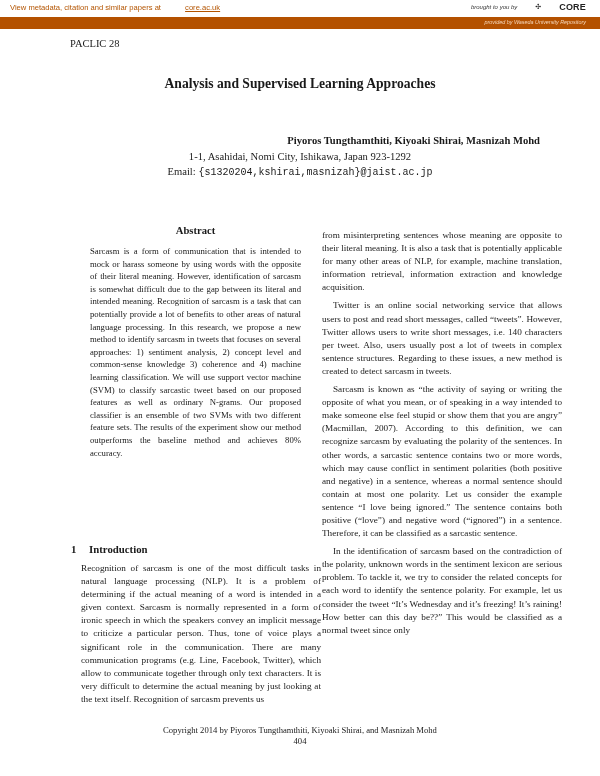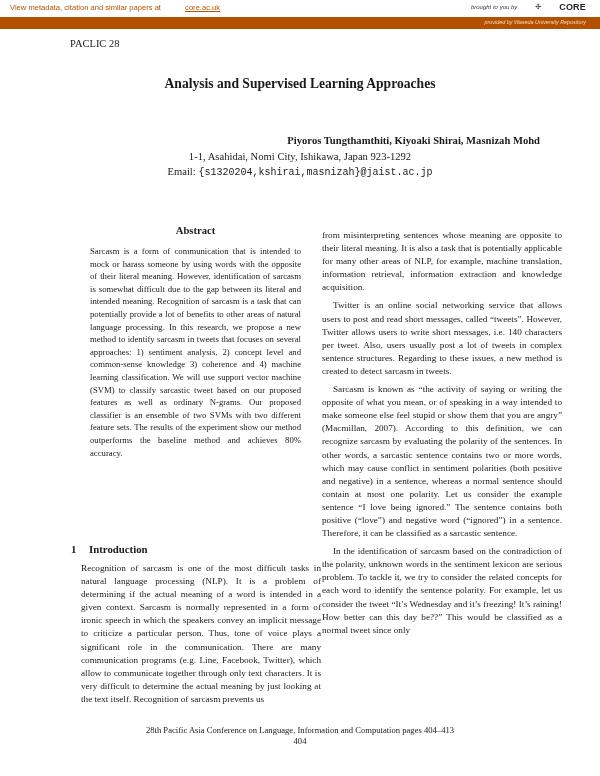--- a/index.html
+++ b/index.html
@@ -111,15 +111,15 @@
 <div class="col intro-left">Recognition of sarcasm is one of the most difficult tasks in natural language processing (NLP). It is a problem of determining if the actual meaning of a word is intended in a given context. Sarcasm is normally represented in a form of ironic speech in which the speakers convey an implicit message to criticize a particular person. Thus, tone of voice plays a significant role in the communication. There are many communication programs (e.g. Line, Facebook, Twitter), which allow to communicate together through only text characters. It is very difficult to determine the actual meaning by just looking at the text itself. Recognition of sarcasm prevents us</div>
 
 <div class="col right-col">
   <p class="first">from misinterpreting sentences whose meaning are opposite to their literal meaning. It is also a task that is potentially applicable for many other areas of NLP, for example, machine translation, information retrieval, information extraction and knowledge acquisition.</p>
   <p>Twitter is an online social networking service that allows users to post and read short messages, called “tweets”. However, Twitter allows users to write short messages, i.e. 140 characters per tweet. Also, users usually post a lot of tweets in complex sentence structures. Regarding to these issues, a new method is created to detect sarcasm in tweets.</p>
   <p>Sarcasm is known as “the activity of saying or writing the opposite of what you mean, or of speaking in a way intended to make someone else feel stupid or show them that you are angry” (Macmillan, 2007). According to this definition, we can recognize sarcasm by evaluating the polarity of the sentences. In other words, a sarcastic sentence contains two or more words, which may cause conflict in sentiment polarities (both positive and negative) in a sentence, whereas a normal sentence should contain at most one polarity. Let us consider the example sentence “I love being ignored.” The sentence contains both positive (“love”) and negative word (“ignored”) in a sentence. Therefore, it can be classified as a sarcastic sentence.</p>
   <p>In the identification of sarcasm based on the contradiction of the polarity, unknown words in the sentiment lexicon are serious problem. To tackle it, we try to consider the related concepts for each word to identify the sentence polarity. For example, let us consider the tweet “It’s Wednesday and it’s freezing! It’s raining! How better can this day be??” This would be classified as a normal tweet since only</p>
 </div>
 
 <div class="footer">
-  <div>28th Pacific Asia Conference on Language, Information and Computation pages 404–413</div>
+  <div>Copyright 2014 by Piyoros Tungthamthiti, Kiyoaki Shirai, and Masnizah Mohd</div>
   <div>404</div>
 </div>
 
 </body></html>

